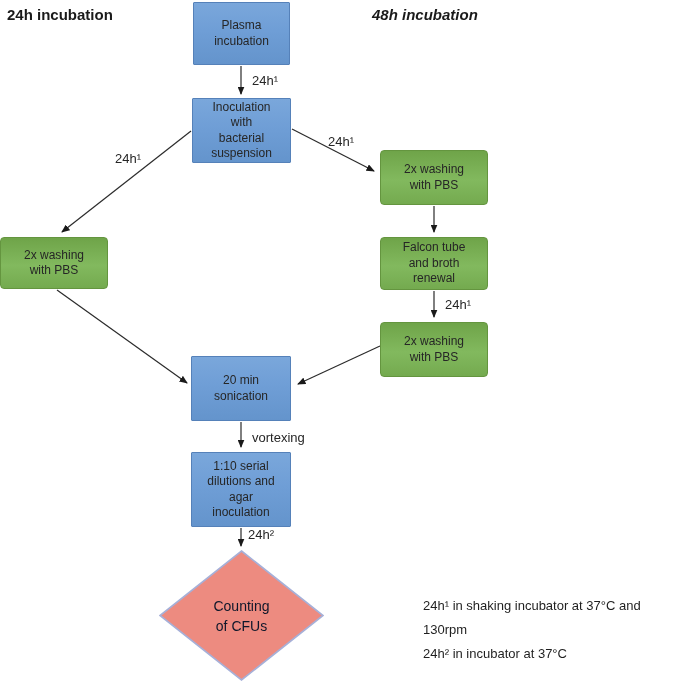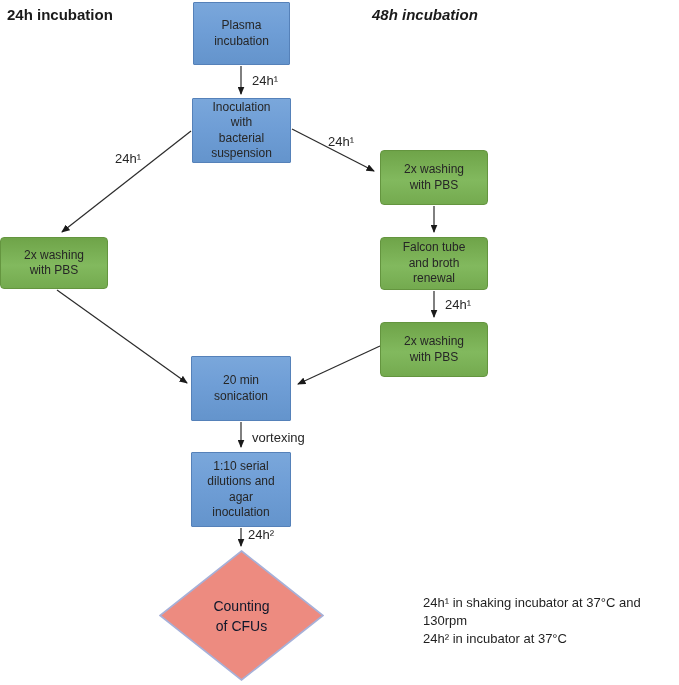--- a/index.html
+++ b/index.html
@@ -42,21 +42,21 @@
   #arrow-layer line{stroke:var(--arrow);stroke-width:1.2;}
   .diamond-wrap{position:absolute;left:159px;top:550px;width:165px;height:131px;}
   .diamond-wrap svg{position:absolute;left:0;top:0;}
   .diamond-wrap polygon{fill:var(--decision-red);stroke:var(--diamond-border);stroke-width:1.6;}
   .diamond-label{
     position:absolute;left:0;top:0;width:100%;height:100%;
     display:flex;align-items:center;justify-content:center;text-align:center;
     white-space:pre-line;font-size:14px;line-height:20px;color:#0f172a;
   }
   .footnotes{
-    position:absolute;left:423px;top:594px;font-size:13px;line-height:18px;
+    position:absolute;left:423px;top:594px;font-size:13px;line-height:24px;
     white-space:pre-line;color:#1f1f1f;
   }
 </style>
 </head>
 <body>
 
 <div id="canvas">
 
   <svg id="arrow-layer" width="679" height="685" aria-hidden="true">
     <defs>

